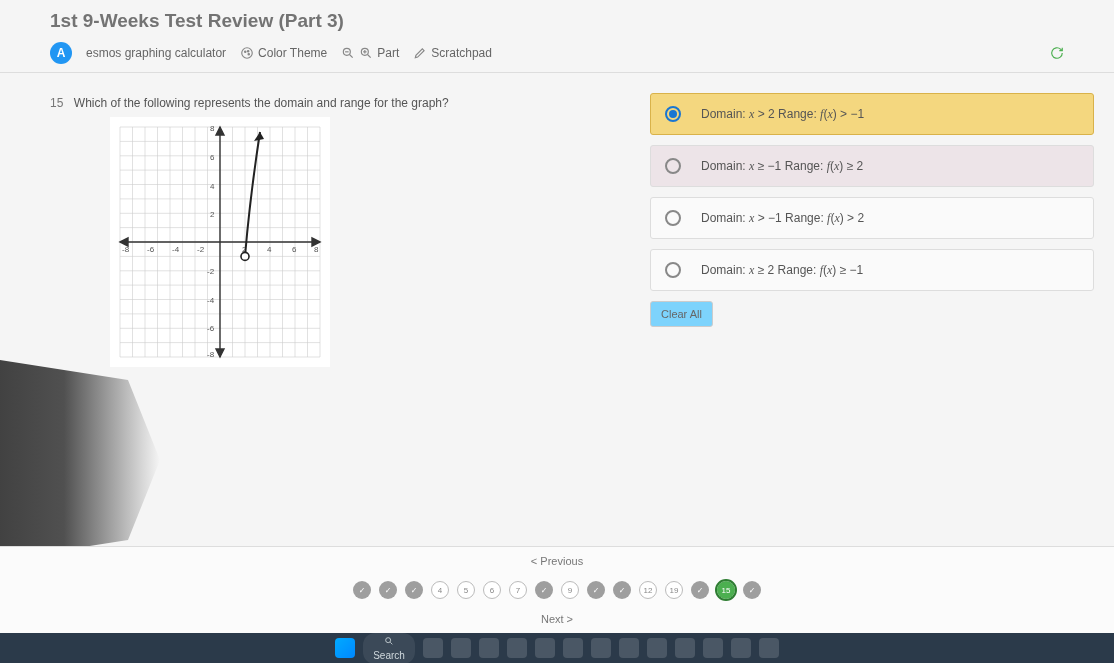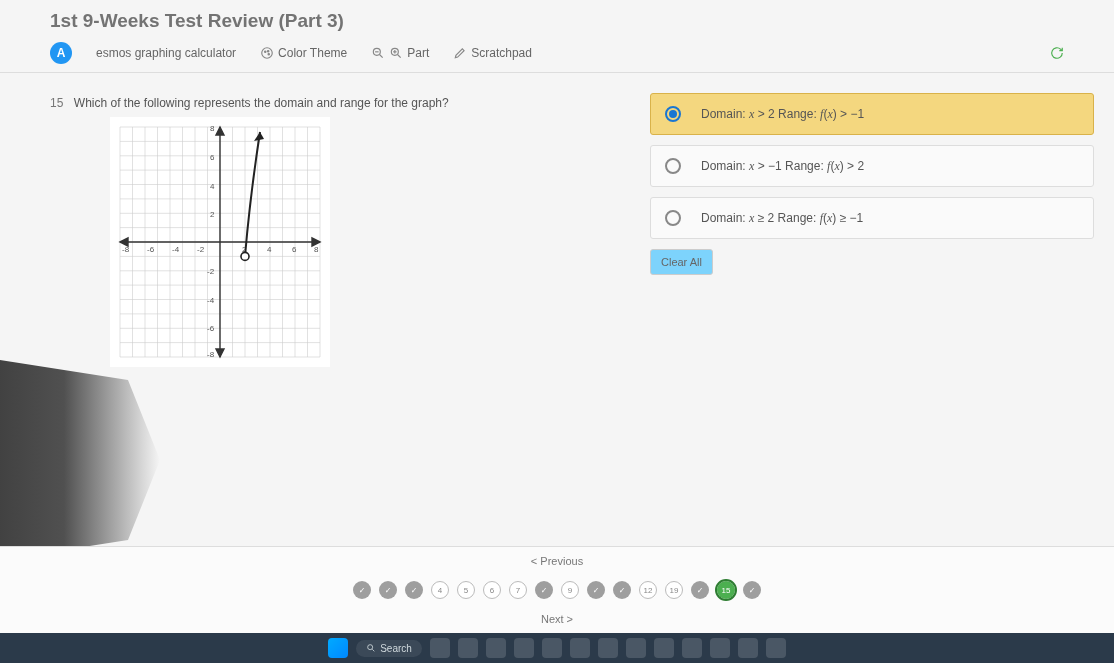--- a/index.html
+++ b/index.html
@@ -29,21 +29,20 @@
   .toolbar .logo {
     width: 22px; height: 22px;
     background: #2196F3;
     border-radius: 50%;
     display: flex; align-items: center; justify-content: center;
     color: #fff; font-weight: bold; font-size: 12px;
   }
   .toolbar .item {
     display: flex; align-items: center; gap: 4px;
     cursor: pointer;
-    margin-left: 10px;
   }
   .toolbar .spacer { flex: 1; }
   .toolbar svg { width: 14px; height: 14px; }
   .content {
     display: flex;
     padding: 20px 10px 0 50px;
     gap: 20px;
   }
   .left-col { flex: 0 0 580px; }
   .right-col { flex: 1; padding-right: 10px; }
@@ -122,21 +121,21 @@
     position: absolute;
     left: 0; right: 0; bottom: 0; height: 30px;
     background: #2b3a4a;
     display: flex; align-items: center; justify-content: center;
     gap: 8px;
   }
   .taskbar .search {
     display: flex; align-items: center; gap: 4px;
     color: #cfd8dc; font-size: 10px;
     background: rgba(255,255,255,0.08);
-    padding: 3px 10px; border-radius: 12px;
+    padding: 3px 10px; border-radius: 12px; flex-direction: column;
   }
   .taskbar .tic {
     width: 20px; height: 20px;
     background: rgba(255,255,255,0.15);
     border-radius: 4px;
   }
   
   .book-edge {
     position: absolute;
     left: 0; top: 360px; width: 160px; height: 200px;
@@ -272,20 +271,24 @@
         <circle cx="135" cy="139.4" r="4" fill="#fff" stroke="#222" stroke-width="1.6"></circle>
       </svg>
     </div>
   </div>
 
   <div class="right-col">
     <div class="answer selected">
       <span class="radio checked"></span>
       <span>Domain: <span class="math-i">x</span> &gt; 2 Range: <span class="math-i">f</span>(<span class="math-i">x</span>) &gt; −1</span>
     </div>
+    <div class="answer alt">
+      <span class="radio"></span>
+      <span>Domain: <span class="math-i">x</span> ≥ −1 Range: <span class="math-i">f</span>(<span class="math-i">x</span>) ≥ 2</span>
+    </div>
     <div class="answer">
       <span class="radio"></span>
       <span>Domain: <span class="math-i">x</span> &gt; −1 Range: <span class="math-i">f</span>(<span class="math-i">x</span>) &gt; 2</span>
     </div>
     <div class="answer">
       <span class="radio"></span>
       <span>Domain: <span class="math-i">x</span> ≥ 2 Range: <span class="math-i">f</span>(<span class="math-i">x</span>) ≥ −1</span>
     </div>
     <button class="clear-btn">Clear All</button>
   </div>

